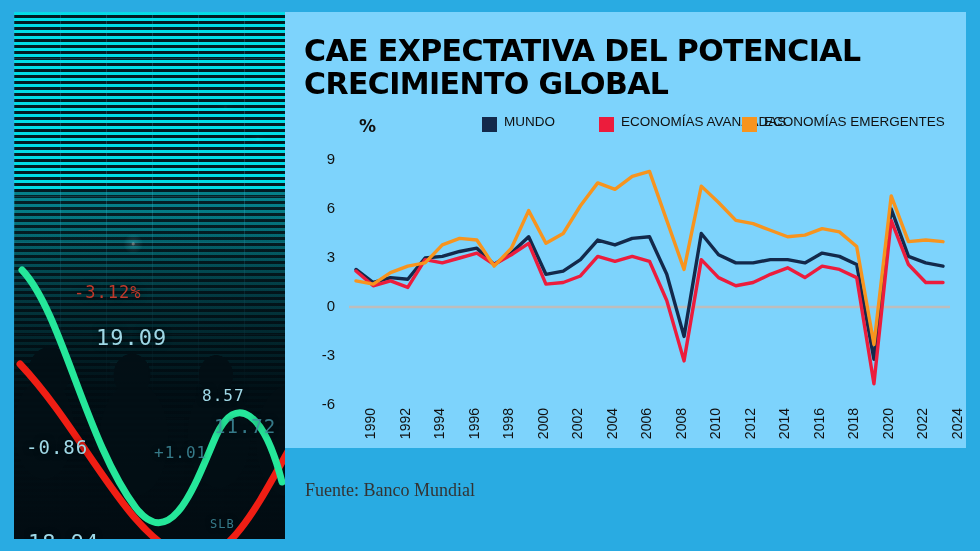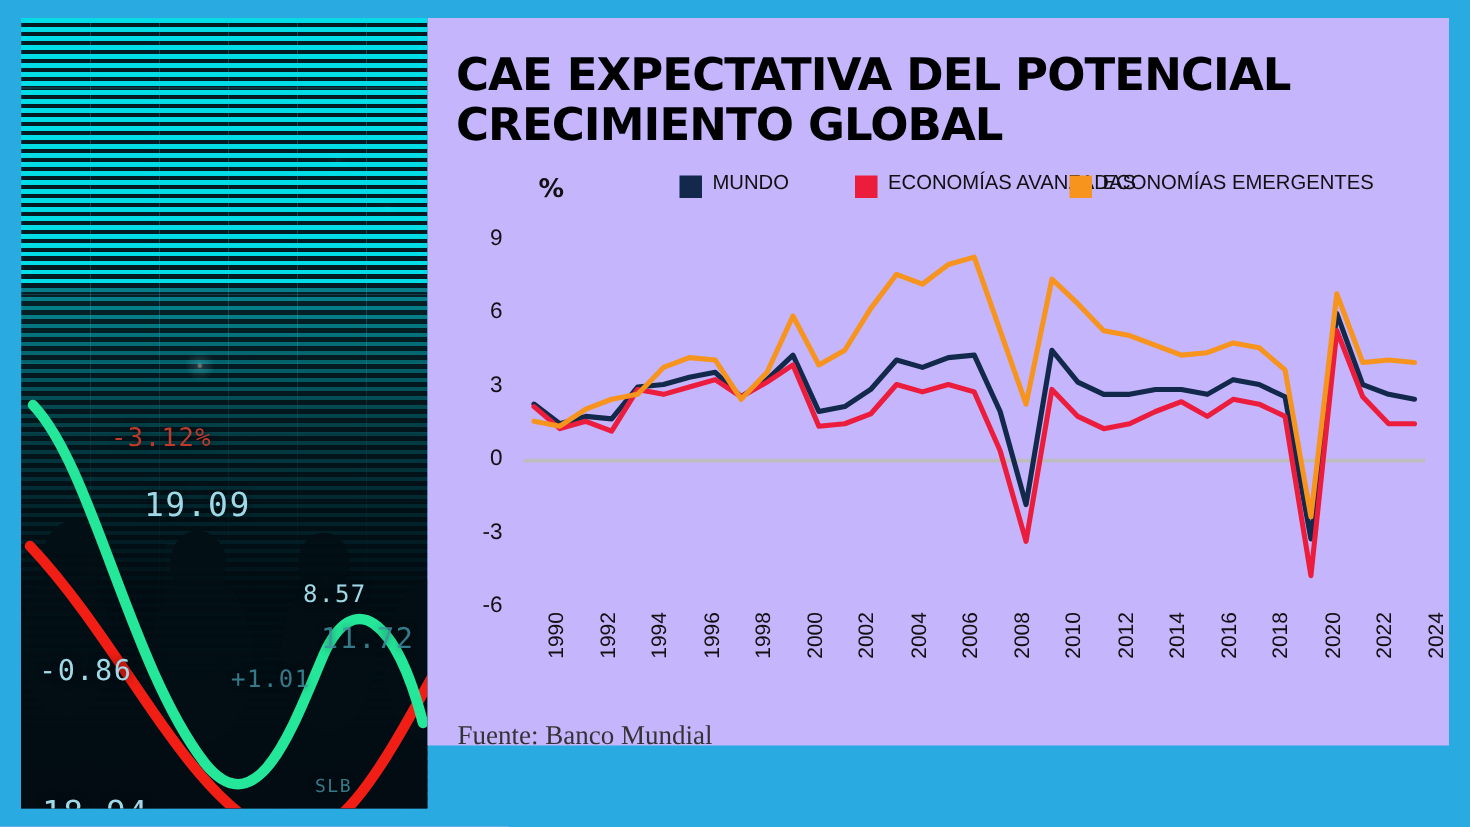--- a/index.html
+++ b/index.html
@@ -65,42 +65,42 @@
     text-shadow:0 0 6px rgba(0,0,0,.6);
   }
   .pn-red{color:#c0392b;}
   .pn-dim{color:#3f8d9e;opacity:.85;}
 
   .sparkA{position:absolute;left:0;top:0;width:271px;height:527px;}
   .sparkB{position:absolute;left:0;top:0;width:271px;height:527px;}
 
   
   .card{
-    position:absolute;left:285px;top:12px;width:681px;height:485px;
-    background:#c4b5fd;
+    position:absolute;left:285px;top:12px;width:681px;height:436px;
+    background:#7dd3fc;
   }
   .title{
     position:absolute;left:19px;top:22px;width:650px;
     font-family:"DejaVu Sans", sans-serif;
     font-weight:bold;
     font-size:30px;line-height:33px;
     letter-spacing:-0.6px;
     color:#000;
     text-transform:uppercase;
   }
   .title .l2{display:block;}
 
   
   .legend{position:absolute;left:20px;top:98px;width:650px;height:48px;}
   .pct{
     position:absolute;left:54px;top:6px;
     font-family:"DejaVu Sans", sans-serif;
     font-weight:bold;font-size:17px;color:#111;
   }
-  .lg{position:absolute;display:flex;align-items:flex-start;gap:7px;}
+  .lg{position:absolute;display:flex;align-items:flex-start;gap:7px;margin-left:29px;}
   .lg-sw{width:15px;height:15px;flex:0 0 15px;margin-top:2px;}
   .lg-tx{
     font-size:13.5px;line-height:14.5px;color:#111;
     font-family:"Liberation Sans", sans-serif;
     white-space:pre-line;
   }
   #lg0{left:148px;top:5px;}
   #lg1{left:265px;top:5px;}
   #lg2{left:408px;top:5px;}
 

